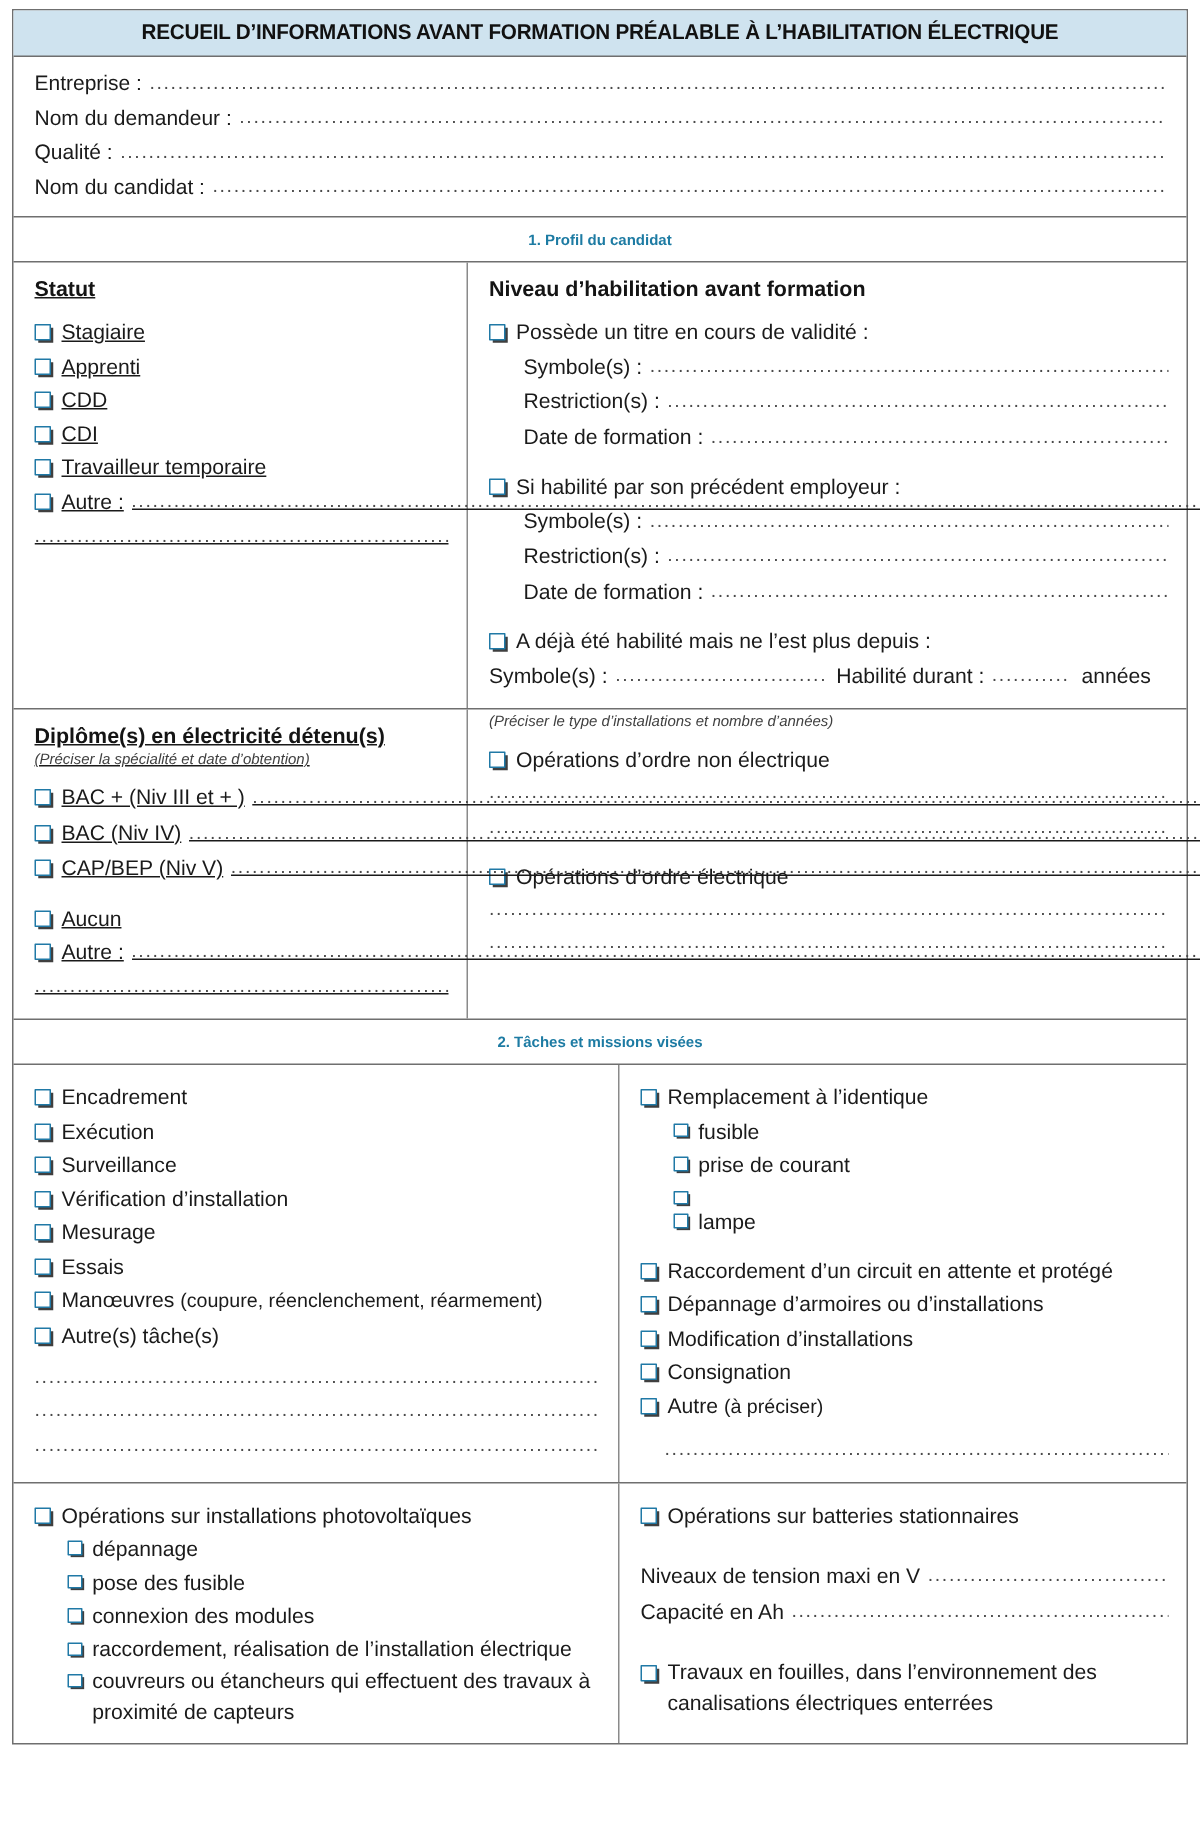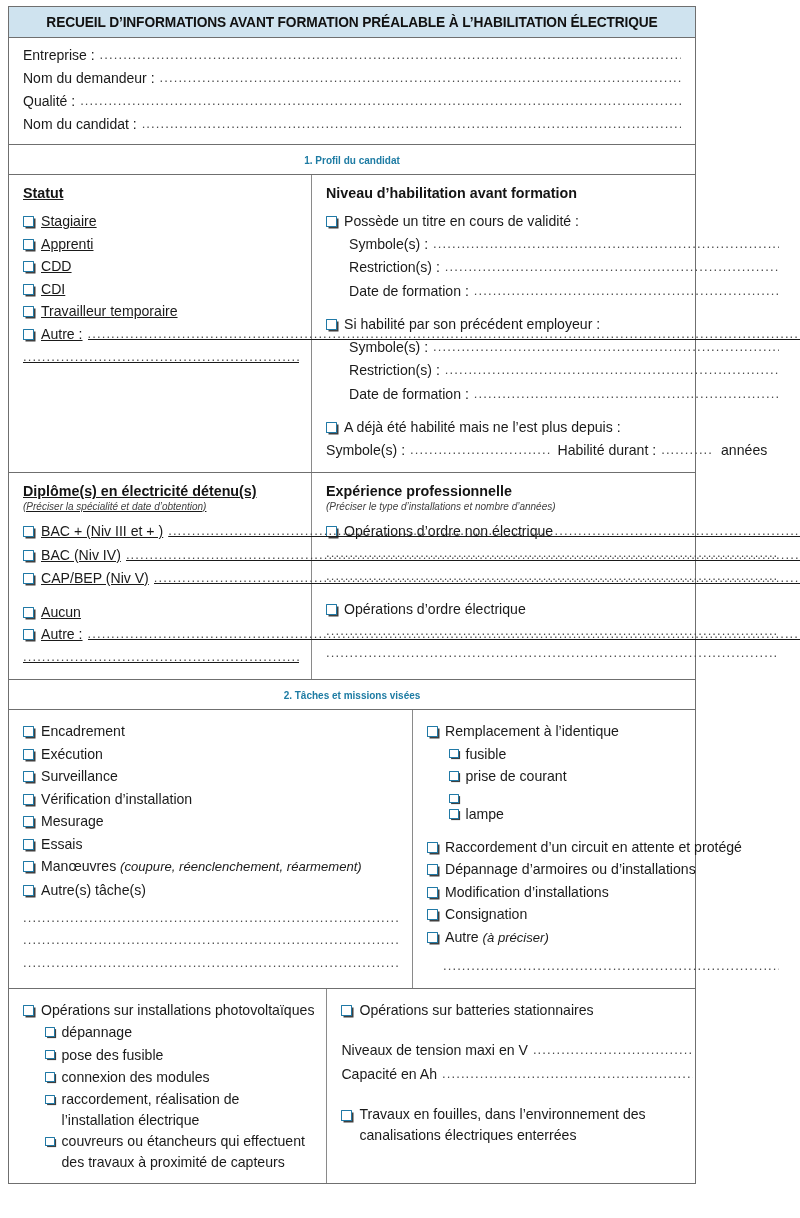--- a/index.html
+++ b/index.html
@@ -18,21 +18,21 @@
   .page {
     box-sizing: border-box;
     width: 800px;
     height: 1218px;
     padding: 6px 8px 10px 8px;
   }
 
   .form-frame {
     box-sizing: border-box;
     border: 1.5px solid #6f6f6f;
-    width: 688px;
+    width: 784px;
   }
 
   
   .title-bar {
     background: #cfe3ef;
     border-bottom: 1.5px solid #6f6f6f;
     text-align: center;
     padding: 7px 6px 7px 6px;
   }
   .title-bar .title-text {
@@ -137,21 +137,21 @@
   }
   .cb.small {
     width: 7.5px;
     height: 7.5px;
     border-width: 1.4px;
     margin-top: 6px;
     box-shadow: 1.6px 1.6px 0 -0.5px #3f3f3f;
   }
 
   .cbtext { flex: 1 1 auto; }
-  .cbtext .ital { font-style: italic; font-size: 13.1px; }
+  .cbtext .ital { font-size: 13.1px; }
 
   .indent-1 { padding-left: 22px; }
   .indent-text { padding-left: 16px; }
 
   .subline {
     font-size: 14.1px;
     line-height: 22.5px;
     display: flex;
     align-items: baseline;
     padding-left: 23px;
@@ -364,21 +364,20 @@
               <span class="dots"></span>
             </span>
           </span>
         </div>
         <div class="freeline">
           <span class="dots"></span>
         </div>
       </div>
 
       <div class="col right-s1">
-        <div class="col-title">Expérience professionnelle</div>
         <div class="col-sub">(Préciser le type d’installations et nombre d’années)</div>
 
         <div class="cbrow">
           <span class="cb"></span>
           <span class="cbtext">Opérations d’ordre non électrique</span>
         </div>
         <div class="freeline">
           <span class="dots"></span>
         </div>
         <div class="freeline">

